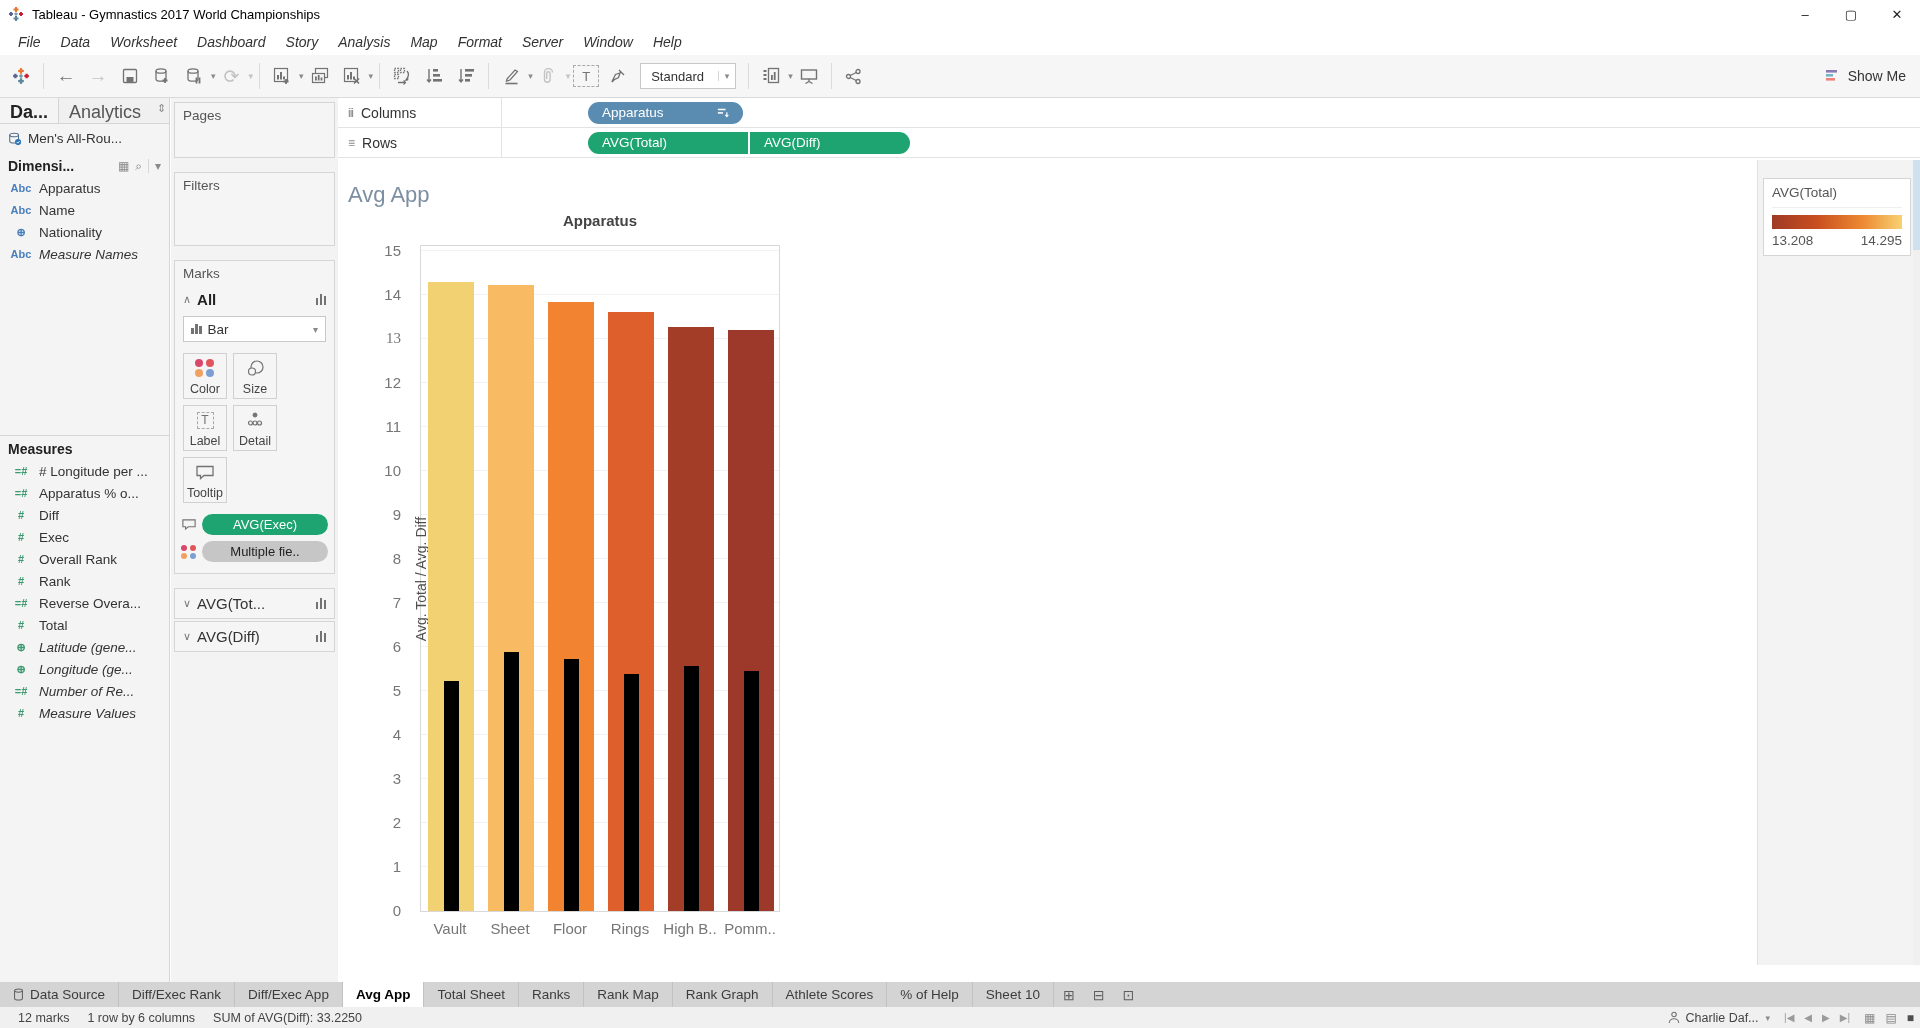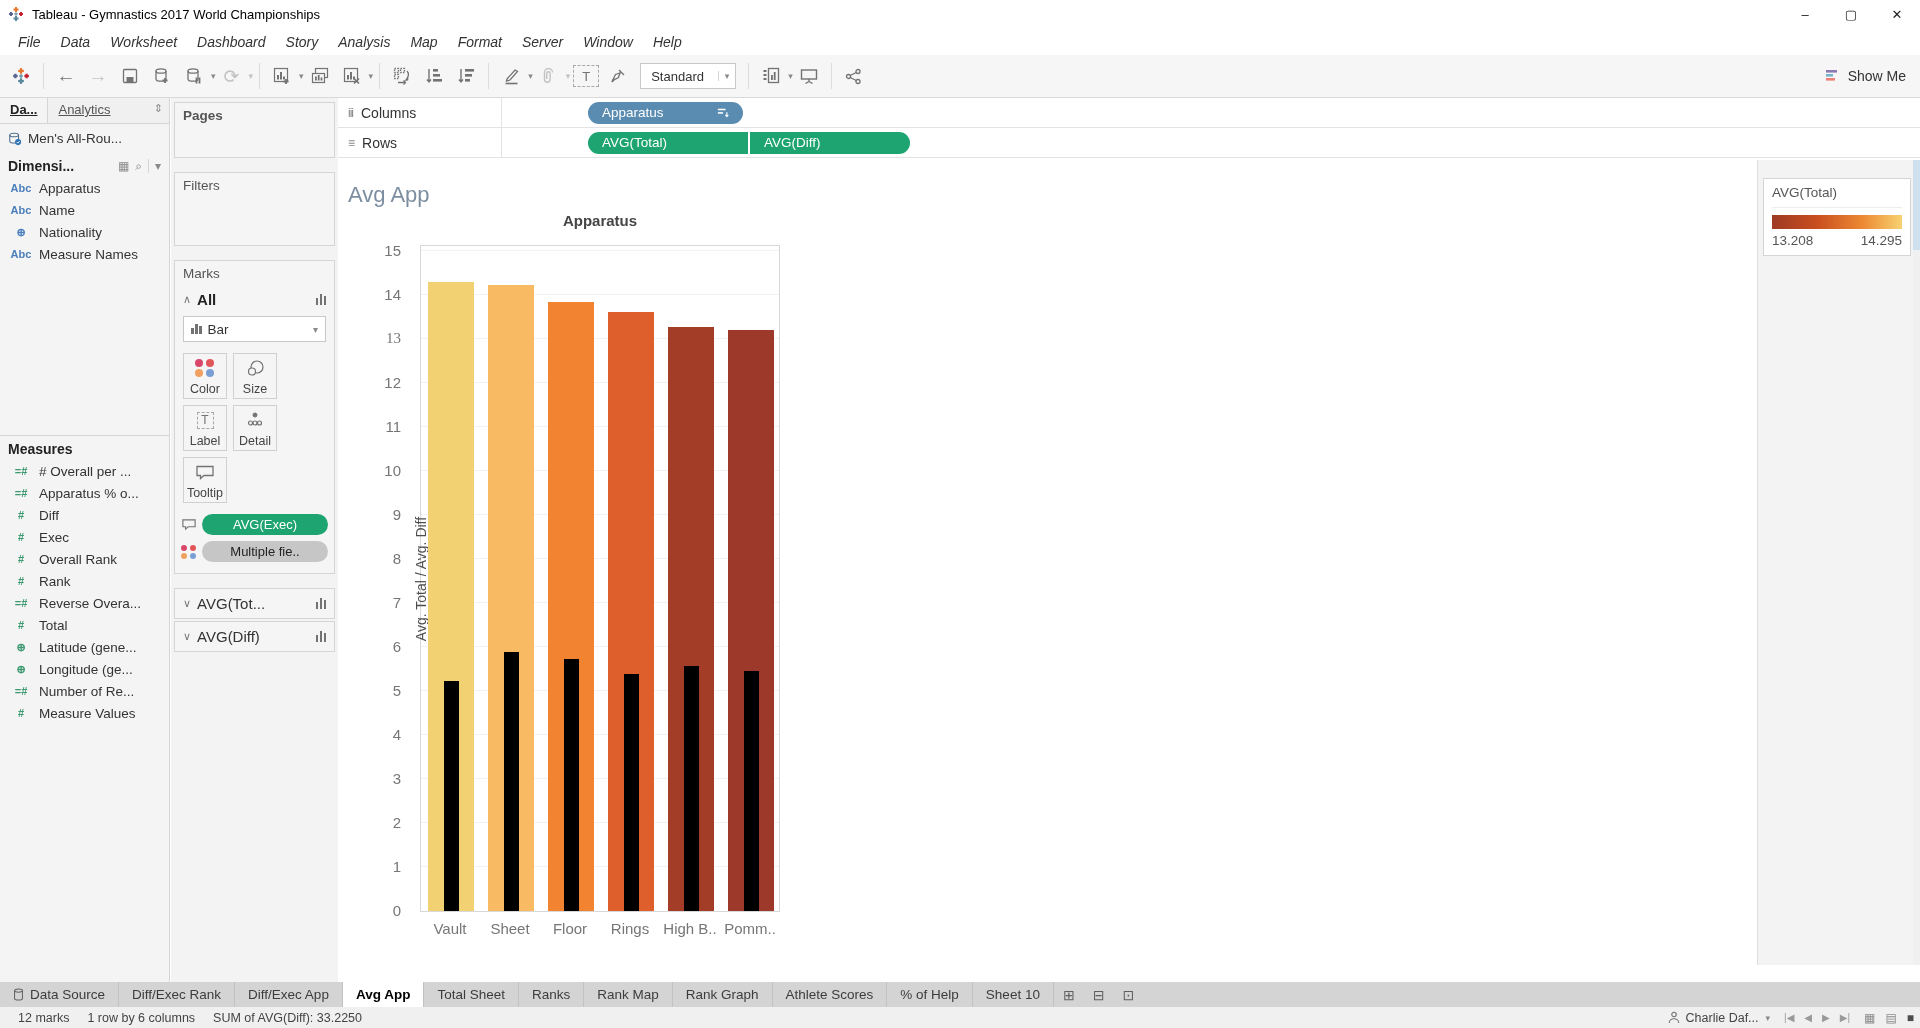--- a/index.html
+++ b/index.html
@@ -24,39 +24,39 @@
   .tbi.small { font-size:15px; }
   .tbi.disabled { color:#c3c3c3; }
   .tb-sep { width:1px; height:26px; background:#dcdcdc; margin:0 6px; }
   .dd-caret { font-size:9px; color:#8a8a8a; margin-left:1px; }
   .tb-select { display:flex; align-items:center; border:1px solid #c8c8c8; background:#fff; height:26px; padding:0 6px 0 10px; margin:0 6px; width:96px; justify-content:space-between; font-size:13px; color:#333; }
   .showme { position:absolute; right:14px; top:0; height:42px; display:flex; align-items:center; gap:7px; font-size:14px; color:#333; }
 
   
   .datapane { position:absolute; left:0; top:98px; width:170px; height:884px; background:#f4f4f4; border-right:1px solid #d5d5d5; }
   .pane-tabs { display:flex; height:26px; border-bottom:1px solid #d5d5d5; background:#f0f0f0; }
-  .pane-tab { padding:4px 10px; font-size:13px; color:#555;text-decoration:underline; }
+  .pane-tab { padding:4px 10px; font-size:18px; color:#555; }
   .pane-tab.active { background:#f4f4f4; font-weight:bold; color:#222; border-right:1px solid #d5d5d5; }
   .pane-sort-icon { margin-left:auto; padding:4px 6px; color:#8a8a8a; font-size:11px; }
   .datasource-row { display:flex; align-items:flex-end; gap:6px; padding:7px 8px; font-size:13.5px; color:#333; }
   .section-head { display:flex; align-items:center; padding:5px 8px 3px 8px; }
   .section-title { font-weight:bold; font-size:14px; color:#222; }
   .head-icons { margin-left:auto; display:flex; gap:6px; color:#8a8a8a; font-size:12px; align-items:center; }
   .field-row { display:flex; align-items:center; gap:7px; padding:3.5px 8px 3.5px 10px; font-size:13.5px; color:#333; white-space:nowrap; }
   .field-row .ficon { width:22px; flex:0 0 22px; text-align:center; font-size:11px; font-weight:bold; }
   .ficon.blue { color:#4a7ebb; }
   .ficon.green { color:#3d9970; }
-  .italic { }
+  .italic { font-style:italic; }
   .measures-sep { border-top:1px solid #d5d5d5; margin-top:170px; }
 
   
   .cardpane { position:absolute; left:171px; top:98px; width:167px; height:884px; background:#f3f3f3; }
   .card { border:1px solid #d5d5d5; background:#f5f5f5; margin:4px 3px; padding:5px 8px; }
   .card-label { font-size:13.5px; color:#555; }
-  .card.pages { height:56px;font-weight:bold; }
+  .card.pages { height:56px; }
   .card.filters { height:74px; margin-top:14px; }
   .card.marks { margin-top:14px; padding:5px 0 8px 0; }
   .marks-label { padding:0 8px 6px 8px; }
   .marks-all { display:flex; align-items:center; padding:4px 8px; font-size:15px; }
   .marks-all .chev { color:#777; font-size:11px; margin-right:6px; }
   .marks-all b { color:#222; }
   .mini-bars { margin-left:auto; display:flex; align-items:flex-end; gap:1.5px; }
   .mini-bars i { display:block; width:2.5px; background:#737373; }
   .mark-type { display:flex; align-items:center; border:1px solid #c8c8c8; background:#fff; height:26px; margin:4px 8px; padding:0 7px; font-size:13.5px; color:#333; }
   .mark-type .caret { margin-left:auto; color:#8a8a8a; font-size:10px; }
@@ -372,21 +372,21 @@
           <span class="italic">Measure Names</span>
         </div>
       </div>
     <div class="measures-sep"></div>
     <div class="section-head">
       <span class="section-title">Measures</span>
     </div>
     <div id="measures-list">
         <div class="field-row">
           <span class="ficon green" style="font-style: normal;">=#</span>
-          <span># Overall per ...</span>
+          <span># Longitude per ...</span>
         </div>
         <div class="field-row">
           <span class="ficon green" style="font-style: normal;">=#</span>
           <span>Apparatus % o...</span>
         </div>
         <div class="field-row">
           <span class="ficon green" style="font-style: normal;">#</span>
           <span>Diff</span>
         </div>
         <div class="field-row">

